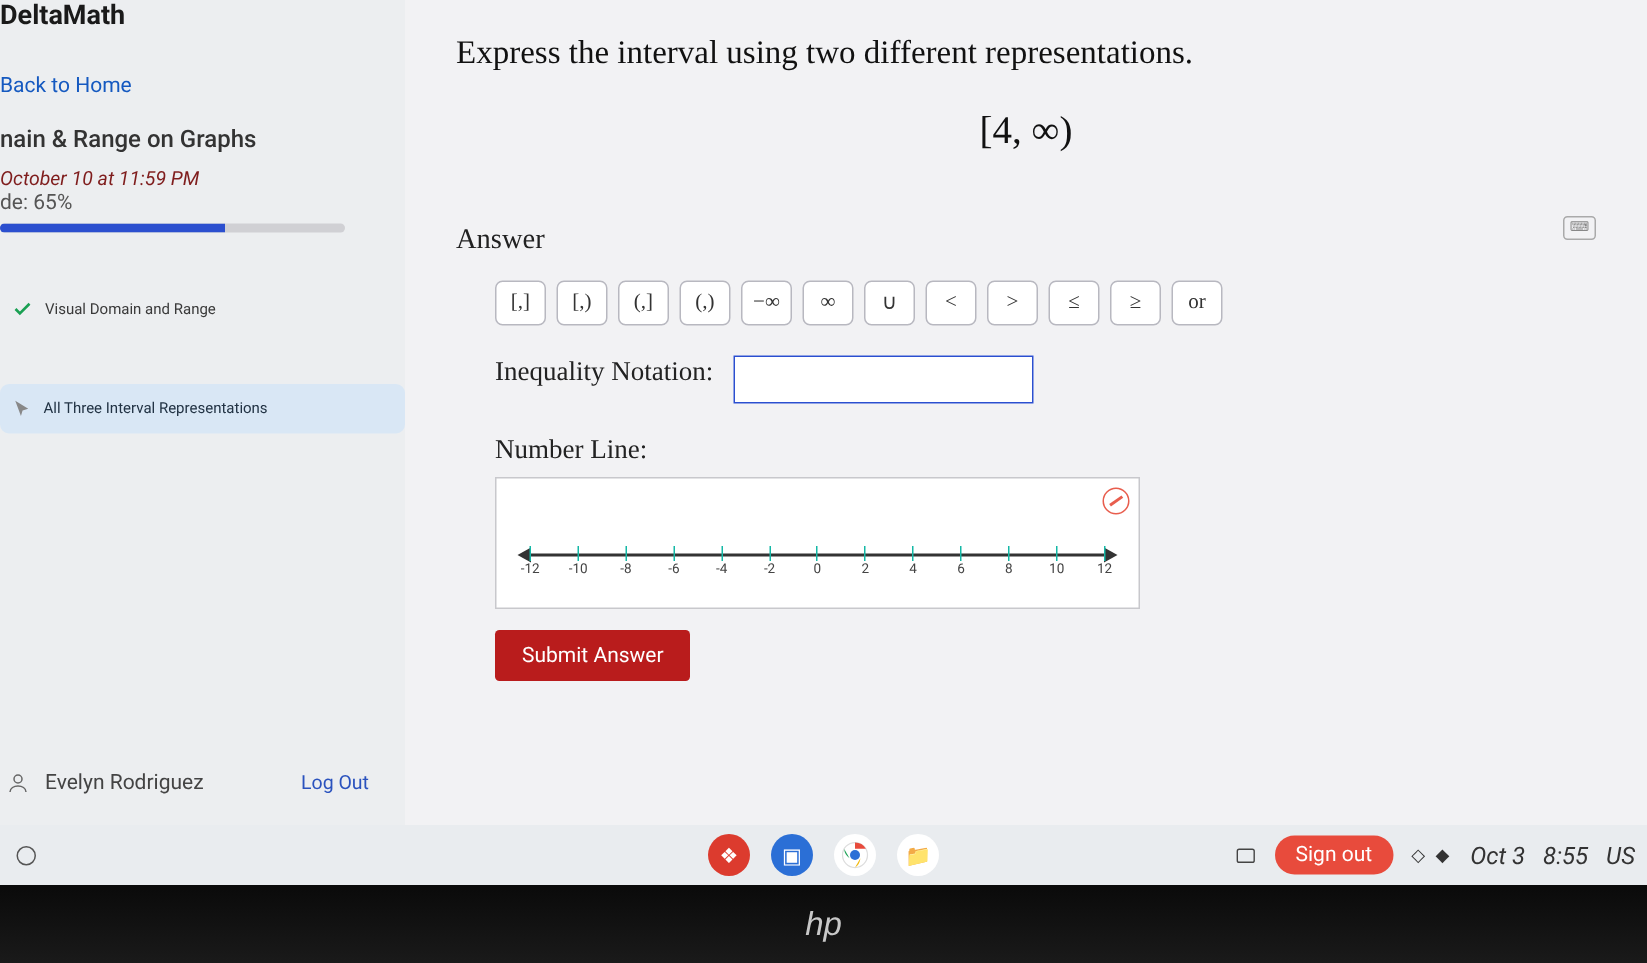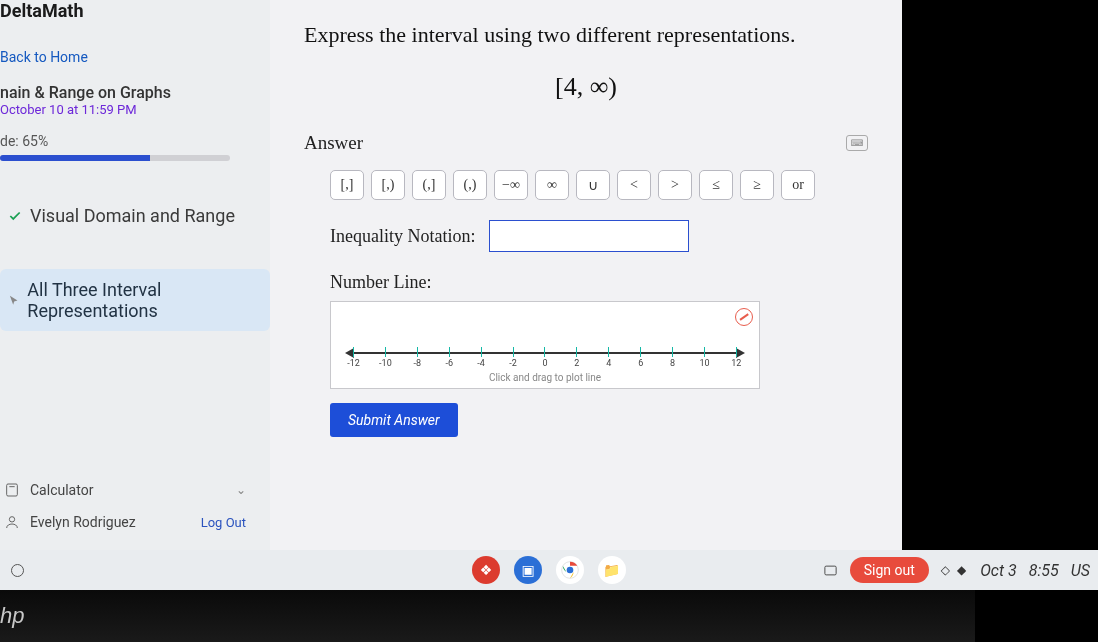--- a/index.html
+++ b/index.html
@@ -1,71 +1,71 @@
 <!DOCTYPE html>
 <html><head>
 <meta charset="utf-8">
 <style>
 * { margin:0; padding:0; box-sizing:border-box; font-family:-apple-system, BlinkMacSystemFont, "Segoe UI", Roboto, sans-serif; }
 html,body { width:1098px; height:642px; overflow:hidden; background:#000; }
-.screen { width:902px; height:550px; background:#f2f2f4; position:relative; display:flex; }
+.screen { width:1098px; height:550px; background:#f2f2f4; position:relative; display:flex; }
 .sidebar { width:270px; height:100%; background:#eceef0; padding:0 0 0 0; position:relative; }
 .logo { font-size:18px; font-weight:700; color:#1a1a1a; padding:0 12px 8px 0; }
 .back { color:#1559c0; font-size:14px; padding:20px 0 18px 0; cursor:pointer; }
 .topic { color:#333; font-size:16px; font-weight:500; }
-.due { color:#6d28d9; font-size:13px; margin-top:0; }
-.grade { color:#555; font-size:14px; margin-top:16px; }
+.due { color:#7f1d1d; font-size:13px; margin-top:10px;font-style:italic; }
+.grade { color:#555; font-size:14px; }
 .progress-track { width:230px; height:6px; background:#d0d0d4; border-radius:3px; margin-top:6px; overflow:hidden; }
 .progress-fill { height:100%; width:65%; background:#2b4fcf; }
 .lesson-list { margin-top:34px; }
-.lesson-item { display:flex; align-items:center; gap:8px; padding:10px 8px; border-radius:6px; font-size:18px; color:#3a3a3a; cursor:pointer; }
+.lesson-item { display:flex; align-items:center; gap:8px; padding:10px 8px; border-radius:6px; font-size:10px; color:#3a3a3a; cursor:pointer; }
 .lesson-item.active { background:#d9e7f5; color:#234;margin-top:33px; }
 .check-icon { width:14px; height:14px; color:#1aa053; }
 .arrow-icon { width:13px; height:13px; color:#888; }
 .sidebar-bottom { position:absolute; bottom:12px; left:0; width:250px; }
 .tool-row { display:flex; align-items:center; justify-content:space-between; padding:8px 4px; }
 .tool-left { display:flex; align-items:center; gap:10px; color:#444; font-size:14px; }
 .tool-icon { width:16px; height:16px; color:#666; }
 .chev { color:#888; font-size:12px; }
 .logout { color:#2a52be; font-size:13px; cursor:pointer; }
 .main { flex:1; padding:22px 34px 0 34px; position:relative; }
 .prompt { font-family:Georgia,"Times New Roman",serif; font-size:22px; color:#111; }
 .interval { font-family:Georgia,"Times New Roman",serif; font-size:26px; color:#111; text-align:center; margin-top:24px; }
 .answer-box { margin-top:30px; }
 .answer-head { display:flex; justify-content:space-between; align-items:center; }
-.answer-title { font-family:Georgia,"Times New Roman",serif; font-size:19px; color:#222; }
+.answer-title { font-family:Georgia,"Times New Roman",serif; font-size:19px; color:#222;margin-top:17px; }
 .kbd-icon { width:22px; height:16px; border:1px solid #aaa; border-radius:3px; display:flex; align-items:center; justify-content:center; font-size:9px; color:#888; cursor:pointer; }
 .sym-row { display:flex; gap:7px; margin:16px 0 0 26px; flex-wrap:wrap; }
 .sym-btn { min-width:34px; height:30px; border:1px solid #b8b8c0; border-radius:5px; background:#fff; display:flex; align-items:center; justify-content:center; font-size:14px; color:#333; cursor:pointer; font-family:Georgia,serif; padding:0 6px; }
-.ineq-row { display:flex; align-items:center; gap:14px; margin:20px 0 0 26px; }
+.ineq-row { display:flex; gap:14px; margin:20px 0 0 26px; }
 .ineq-label { font-family:Georgia,"Times New Roman",serif; font-size:18px; color:#222; }
 .ineq-input { width:200px; height:32px; border:1px solid #2b4fcf; padding:0 8px; font-size:15px; outline:none; }
 .nl-label { font-family:Georgia,"Times New Roman",serif; font-size:18px; color:#222; margin:20px 0 0 26px; }
 .nl-box { width:430px; height:88px; border:1px solid #c8c8cc; background:#fff; margin:8px 0 0 26px; position:relative; }
 .nl-clear { position:absolute; top:6px; right:6px; width:18px; height:18px; border:1.5px solid #e85d4d; border-radius:50%; display:flex; align-items:center; justify-content:center; cursor:pointer; }
 .nl-clear::after { content:""; width:10px; height:1.5px; background:#e85d4d; transform:rotate(-35deg); }
 .axis { position:absolute; top:50px; left:22px; right:22px; height:1.5px; background:#333; }
 .axis::before, .axis::after { content:""; position:absolute; top:-4px; width:0; height:0; border-top:5px solid transparent; border-bottom:5px solid transparent; }
 .axis::before { left:-8px; border-right:9px solid #333; }
 .axis::after { right:-8px; border-left:9px solid #333; }
 .ticks { position:absolute; top:45px; left:22px; right:22px; display:flex; justify-content:space-between; }
 .tick { width:1px; height:10px; background:#14b8a6; position:relative;text-align:center; }
 .tick span { position:absolute; top:11px; left:50%; transform:translateX(-50%); font-size:9px; color:#444; white-space:nowrap; }
 .nl-hint { position:absolute; bottom:5px; width:100%; text-align:center; font-size:10px; color:#888; }
-.submit { margin:14px 0 0 26px; background:#1d4ed8; color:#fff; border:none; padding:9px 18px; font-size:14px; border-radius:3px; cursor:pointer;font-style:italic; }
+.submit { margin:14px 0 0 26px; background:#b91c1c; color:#fff; border:none; padding:9px 18px; font-size:14px; border-radius:3px; cursor:pointer; }
 .taskbar { position:absolute; top:550px; left:0; width:1098px; height:40px; background:#e9ecef; display:flex; align-items:center; }
 .tb-left { width:34px; display:flex; justify-content:center; }
 .circ { width:13px; height:13px; border:1.5px solid #555; border-radius:50%; }
 .tb-center { position:absolute; left:50%; transform:translateX(-50%); display:flex; gap:14px; align-items:center; }
 .app-icon { width:28px; height:28px; border-radius:50%; display:flex; align-items:center; justify-content:center; font-size:14px; cursor:pointer; }
 .tb-right { position:absolute; right:8px; display:flex; align-items:center; gap:12px; }
 .signout { background:#e84b3c; color:#fff; border:none; padding:5px 14px; border-radius:13px; font-size:14px; cursor:pointer; }
 .sys-ico { width:15px; height:15px; color:#444; }
 .tb-txt { font-size:16px; color:#333;font-style:italic; }
-.laptop-bottom { position:absolute; top:590px; left:0; width:975px; height:52px; background:linear-gradient(#0a0a0a,#1a1a1a); display:flex; align-items:center; justify-content:flex-start; }
+.laptop-bottom { position:absolute; top:590px; left:0; width:1098px; height:52px; background:linear-gradient(#0a0a0a,#1a1a1a); display:flex; align-items:center; justify-content:center; }
 .hp { font-family:Arial; font-style:italic; font-size:22px; color:#c8c8c8; }
 </style>
 </head>
 <body>
 
 <div class="screen">
   <div class="sidebar">
     <div class="logo">DeltaMath</div>
     <div class="back">Back to Home</div>
     <div class="topic">nain &amp; Range on Graphs</div>
@@ -84,33 +84,20 @@
       </div>
       <div class="lesson-item active">
         <svg class="arrow-icon" viewBox="0 0 24 24" fill="currentColor">
             <path d="M4 2l16 10-7 2-2 7z"></path>
           </svg>
         <span>All Three Interval Representations</span>
       </div>
     </div>
 
     <div class="sidebar-bottom">
-      <div class="tool-row">
-        <div class="tool-left">
-          <svg class="tool-icon" viewBox="0 0 24 24" fill="none" stroke="currentColor" stroke-width="1.5">
-              <rect x="4" y="3" width="16" height="18" rx="2"></rect>
-              <line x1="8" y1="7" x2="16" y2="7"></line>
-              <line x1="8" y1="12" x2="8" y2="12"></line>
-              <line x1="12" y1="12" x2="12" y2="12"></line>
-              <line x1="16" y1="12" x2="16" y2="12"></line>
-            </svg>
-          <span>Calculator</span>
-        </div>
-        <span class="chev">⌄</span>
-      </div>
       <div class="tool-row">
         <div class="tool-left">
           <svg class="tool-icon" viewBox="0 0 24 24" fill="none" stroke="currentColor" stroke-width="1.5">
               <circle cx="12" cy="8" r="4"></circle>
               <path d="M4 21c0-4 4-6 8-6s8 2 8 6"></path>
             </svg>
           <span>Evelyn Rodriguez</span>
         </div>
         <span class="logout">Log Out</span>
       </div>
@@ -185,21 +172,20 @@
             <div class="tick">
               <span>8</span>
             </div>
             <div class="tick">
               <span>10</span>
             </div>
             <div class="tick">
               <span>12</span>
             </div>
           </div>
-        <div class="nl-hint">Click and drag to plot line</div>
       </div>
 
       <button class="submit">Submit Answer</button>
     </div>
   </div>
 </div>
 
 <div class="taskbar">
   <div class="tb-left">
       <div class="circ"></div>

